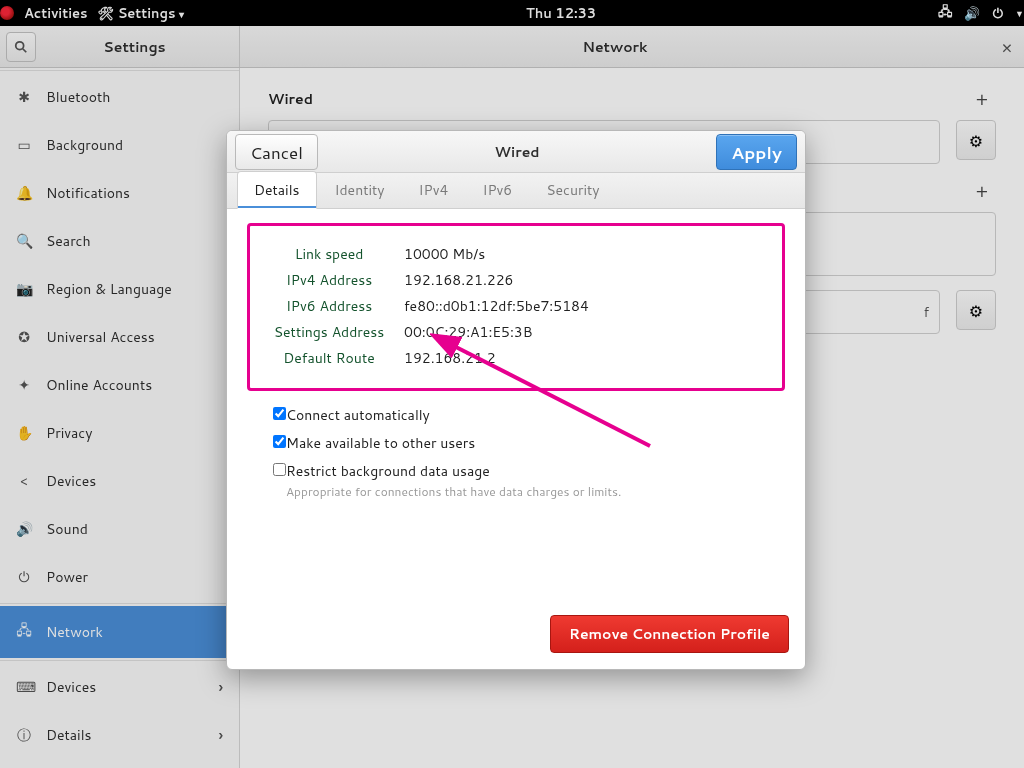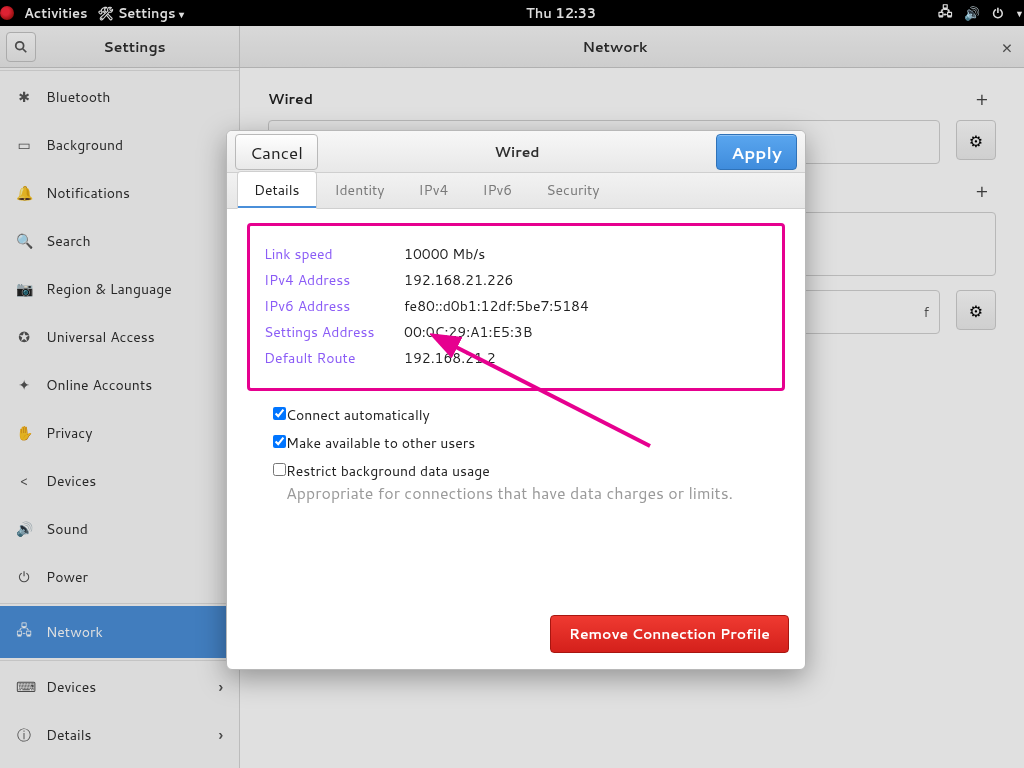--- a/index.html
+++ b/index.html
@@ -49,26 +49,26 @@
   .mbtn.primary { background: linear-gradient(#5aa6ef,#3f8cdc); border-color:#2f72b8; color:#fff; font-weight:600; box-shadow: inset 0 1px 0 rgba(255,255,255,.3); }
   .modal-title { flex:1; text-align:center; font-weight:700; color:#2e2e2e; font-size:14px; }
 
   .tabs { height: 36px; background: linear-gradient(#f2f2f2,#e6e6e6); border-bottom:1px solid #cfcfcf; display:flex; align-items:flex-end; padding: 0 10px; gap: 2px; }
   .tab { padding: 8px 16px; font-size: 14px; color:#7a7a7a; cursor:pointer; }
   .tab.active { background:#fff; color:#222; border:1px solid #cfcfcf; border-bottom:1px solid #fff; border-radius:4px 4px 0 0; position:relative; top:1px; box-shadow: inset 0 -2px 0 #4a8fd9; }
 
   .modal-body { flex:1; padding: 14px 20px 12px 20px; position: relative; }
   .details-box { border: 3px solid #e6008f; border-radius: 4px; padding: 12px 14px 14px 14px; margin-bottom: 14px; }
   .drow { display:flex; align-items:center; margin: 6px 0; font-size: 14px; }
-  .drow .dlabel { width: 140px; text-align: left; color: #8b5cf6; padding-right: 10px; }
+  .drow .dlabel { width: 140px; text-align: center; color: #14532d; padding-right: 10px; }
   .drow .dval { color: #222; }
 
   .check { display:flex; align-items:flex-start; margin: 8px 0 4px 26px; font-size:14px; color:#222; }
   .check input { margin-top:2px; }
-  .check .sub { color:#9a9a9a; font-size:16px; }
+  .check .sub { color:#9a9a9a; font-size:12px; }
 
   .modal-footer { padding: 10px 16px 16px; display:flex; justify-content:flex-end; }
   .danger { padding: 8px 18px; background: linear-gradient(#ef3a31,#d4201b); border:1px solid #a81610; color:#fff; font-weight:600; border-radius:4px; font-size:14px; cursor:pointer; }
 
   
   .arrow-svg { position:absolute; left:430px; top:326px; z-index:20; pointer-events:none; }
 
   .magnifier { width:14px; height:14px; }
 </style>
 </head>

